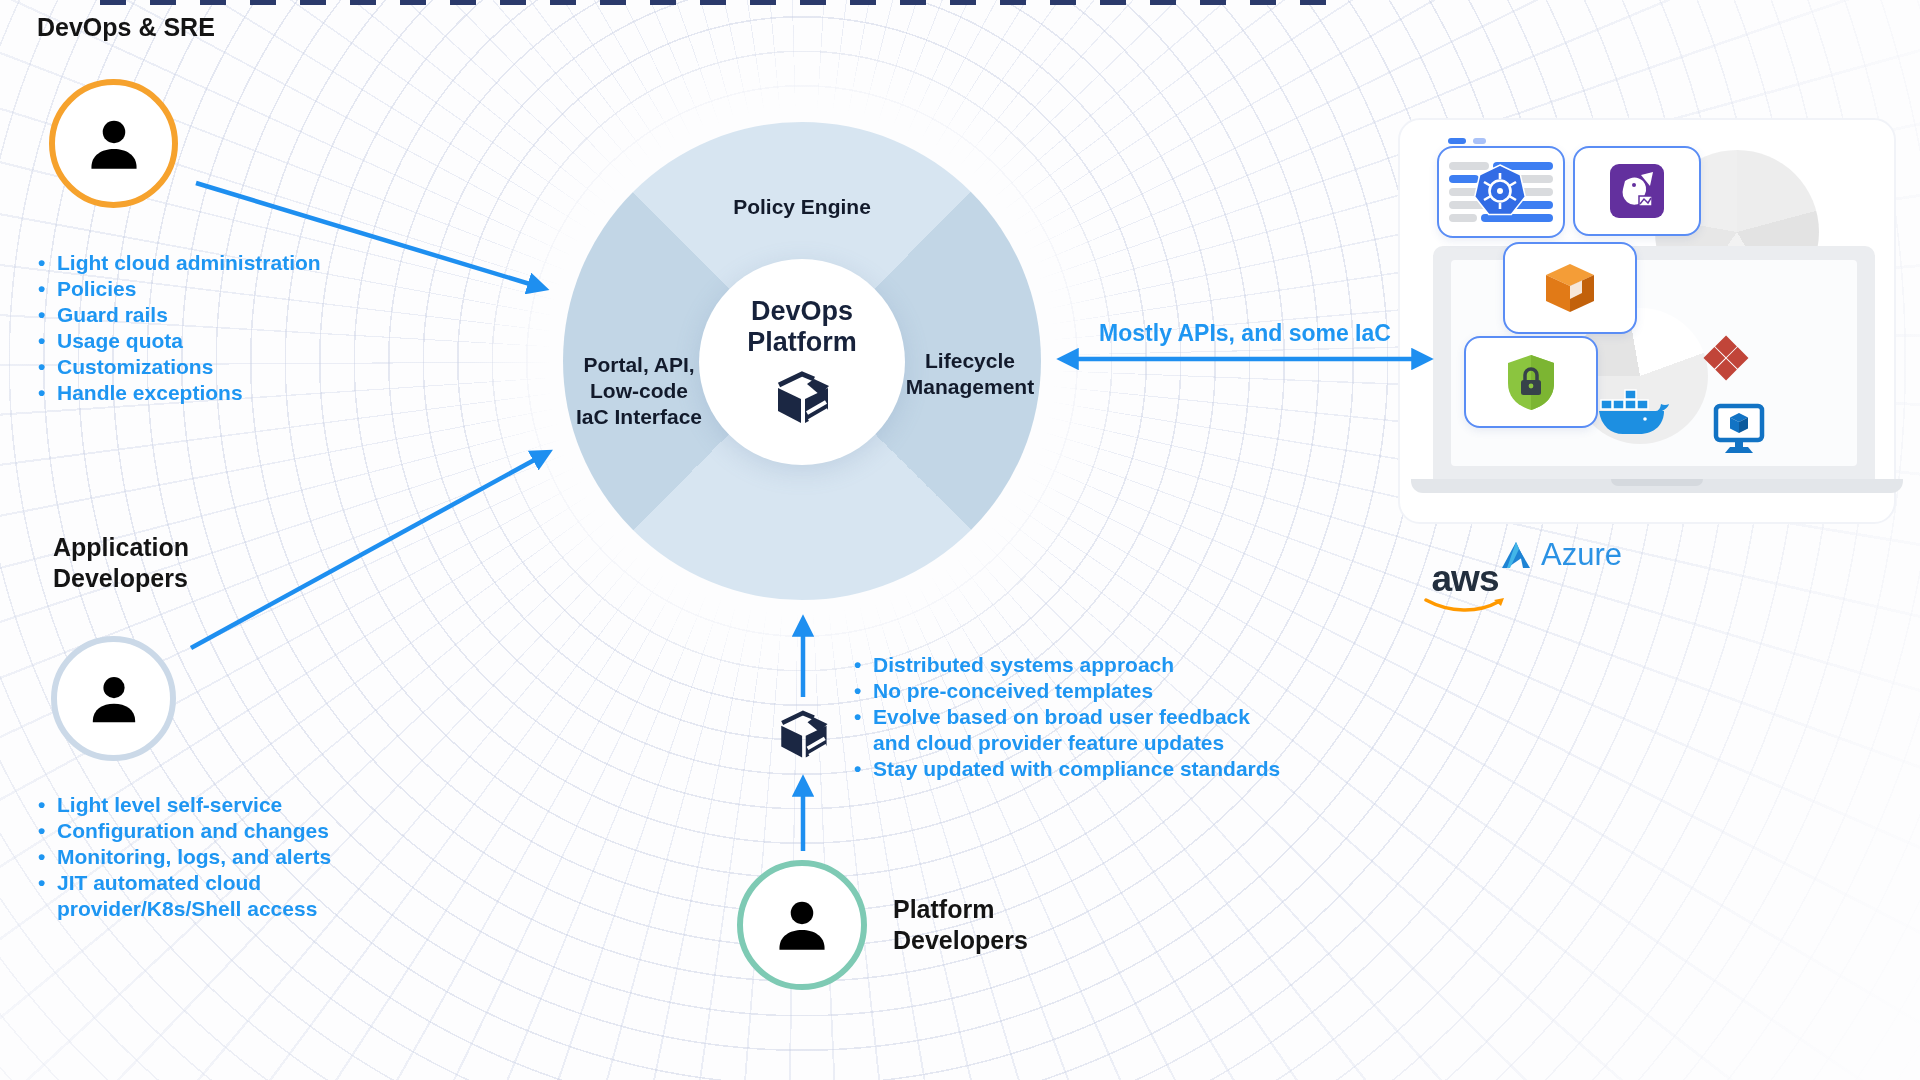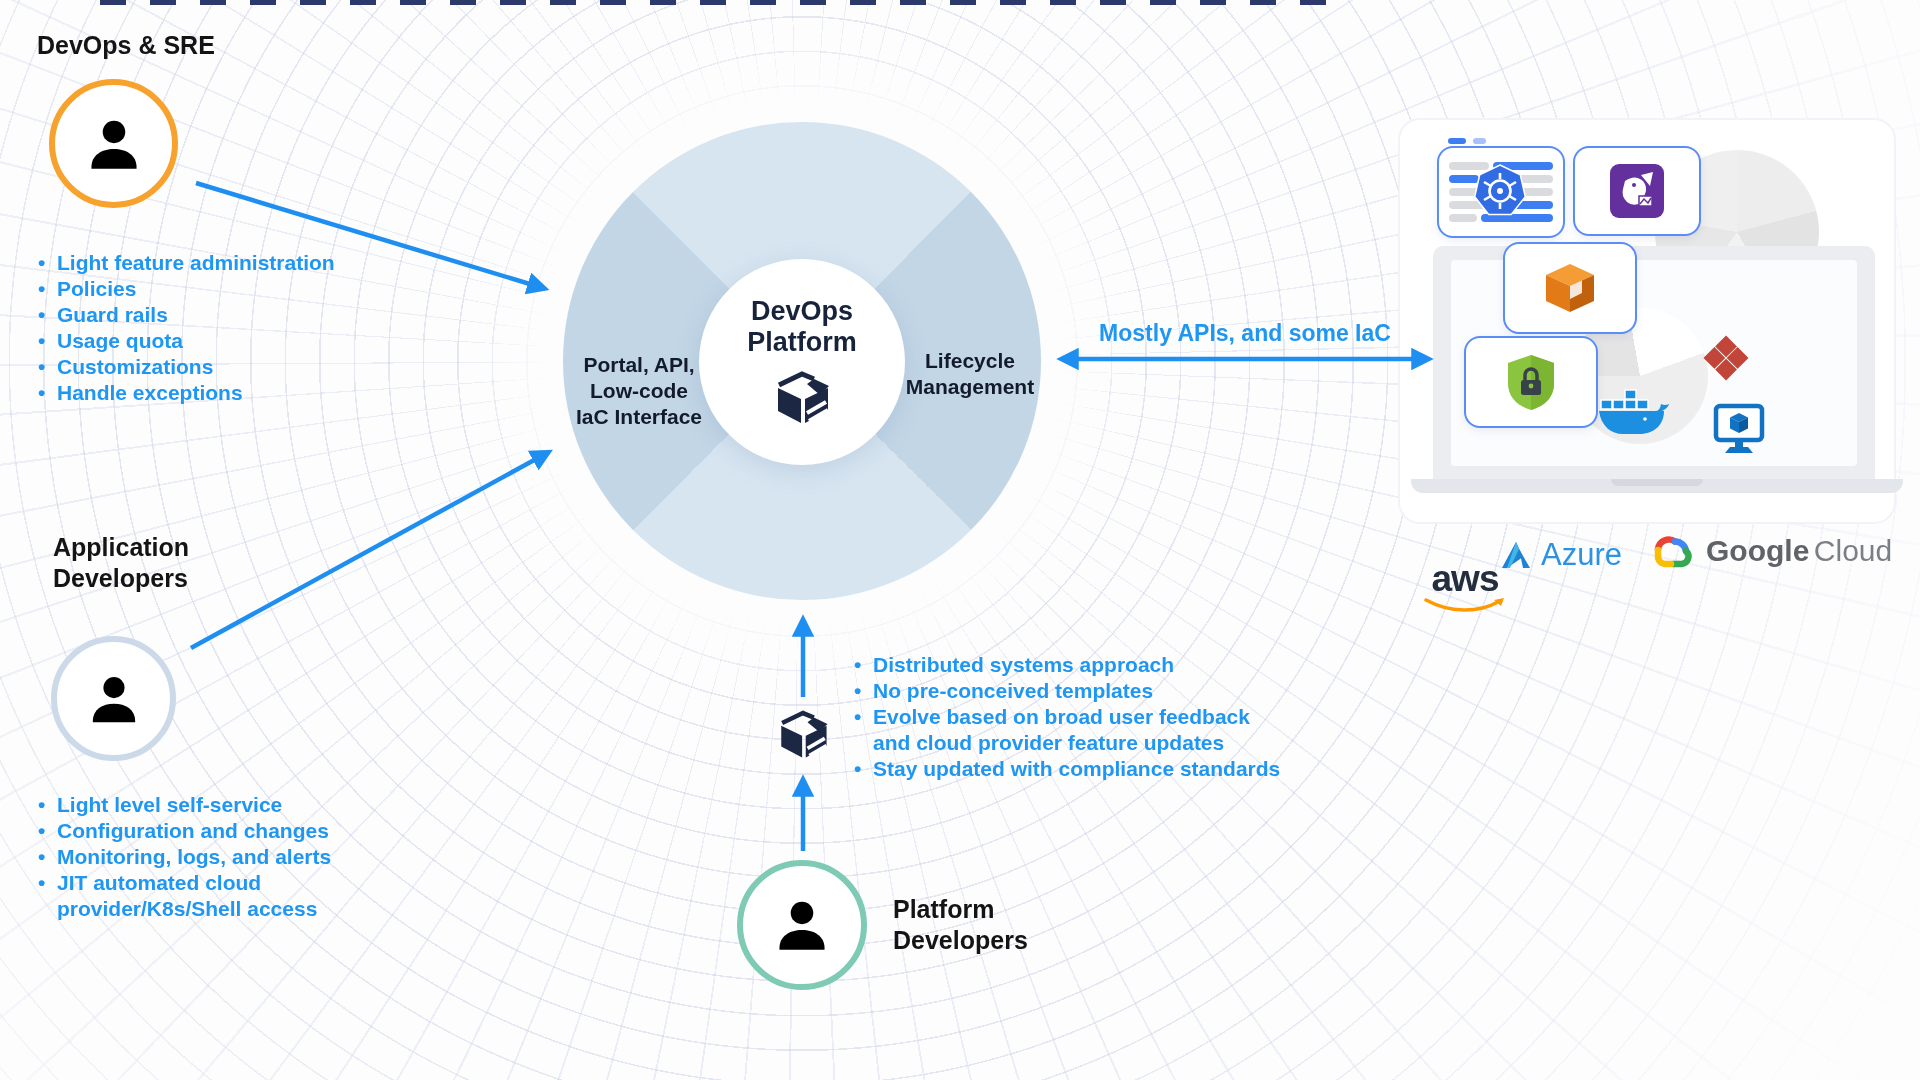--- a/index.html
+++ b/index.html
@@ -127,48 +127,51 @@
     <g stroke="#1e8ff0" stroke-width="4.5" fill="none">
       <line x1="196" y1="183" x2="543" y2="288" marker-end="url(#ah)"></line>
       <line x1="191" y1="648" x2="547" y2="453" marker-end="url(#ah)"></line>
       <line x1="1063" y1="359" x2="1427" y2="359" marker-start="url(#ah)" marker-end="url(#ah)"></line>
       <line x1="803" y1="851" x2="803" y2="781" marker-end="url(#ah)"></line>
       <line x1="803" y1="697" x2="803" y2="621" marker-end="url(#ah)"></line>
     </g>
   </svg>
 
   <div class="platform-circle">
+    <div class="quad-label ql-top">
+      <span>Policy Engine</span>
+    </div>
     <div class="quad-label ql-left">
       <span style="display:block">Portal, API,</span>
       <span style="display:block">Low-code</span>
       <span style="display:block">IaC Interface</span>
     </div>
     <div class="quad-label ql-right">
       <span style="display:block">Lifecycle</span>
       <span style="display:block">Management</span>
     </div>
     <div class="inner-circle">
       <div class="center-title">
         <div>DevOps</div>
         <div>Platform</div>
       </div>
       <svg class="center-box-icon" width="70" height="64">
           <use href="#box-icon"></use>
         </svg>
     </div>
   </div>
 
-  <div class="persona-title" style="left:37px;top:30px;">DevOps &amp; SRE</div>
+  <div class="persona-title" style="left:37px;top:12px;">DevOps &amp; SRE</div>
   <div class="persona-circle pc-orange">
     <svg width="66" height="66">
         <use href="#person-icon"></use>
       </svg>
   </div>
   <ul class="blue-list list-devops">
-    <li>Light feature administration</li>
+    <li>Light cloud administration</li>
     <li>Policies</li>
     <li>Guard rails</li>
     <li>Usage quota</li>
     <li>Customizations</li>
     <li>Handle exceptions</li>
   </ul>
 
   <div class="persona-title" style="left:53px;top:532px;">
     <div>Application</div>
     <div>Developers</div>
@@ -307,28 +310,14 @@
 
   <div class="logo-azure">
     <svg width="30" height="28" viewBox="0 0 30 28">
       <polygon points="14,1 21,16 5,27 0,27" fill="#1e83d4"></polygon>
       <polygon points="14,1 17,8 8,27 5,27" fill="#43b6e8"></polygon>
       <polygon points="17,8 28,27 21,27" fill="#1e83d4"></polygon>
     </svg>
     <span class="azure-word">Azure</span>
   </div>
 
-  <div class="logo-google">
-    <svg width="48" height="36" viewBox="0 0 48 36">
-      <g fill="none" stroke-width="6.5" stroke-linecap="round">
-        <path d="M10,16 A11,11 0 0 1 27,8.5" stroke="#ea4335"></path>
-        <path d="M27,8.5 A11,11 0 0 1 38,18" stroke="#4285f4"></path>
-        <path d="M38,18 A7.5,7.5 0 0 1 33.5,31 L25,31" stroke="#34a853"></path>
-        <path d="M10,17 L10,23.5 A7.5,7.5 0 0 0 17.5,31 L23,31" stroke="#fbbc05"></path>
-      </g>
-    </svg>
-    <span>
-      <span class="google-word1">Google</span>
-      <span class="google-word2">Cloud</span>
-    </span>
-  </div>
 
 </div>
 
 </body></html>

